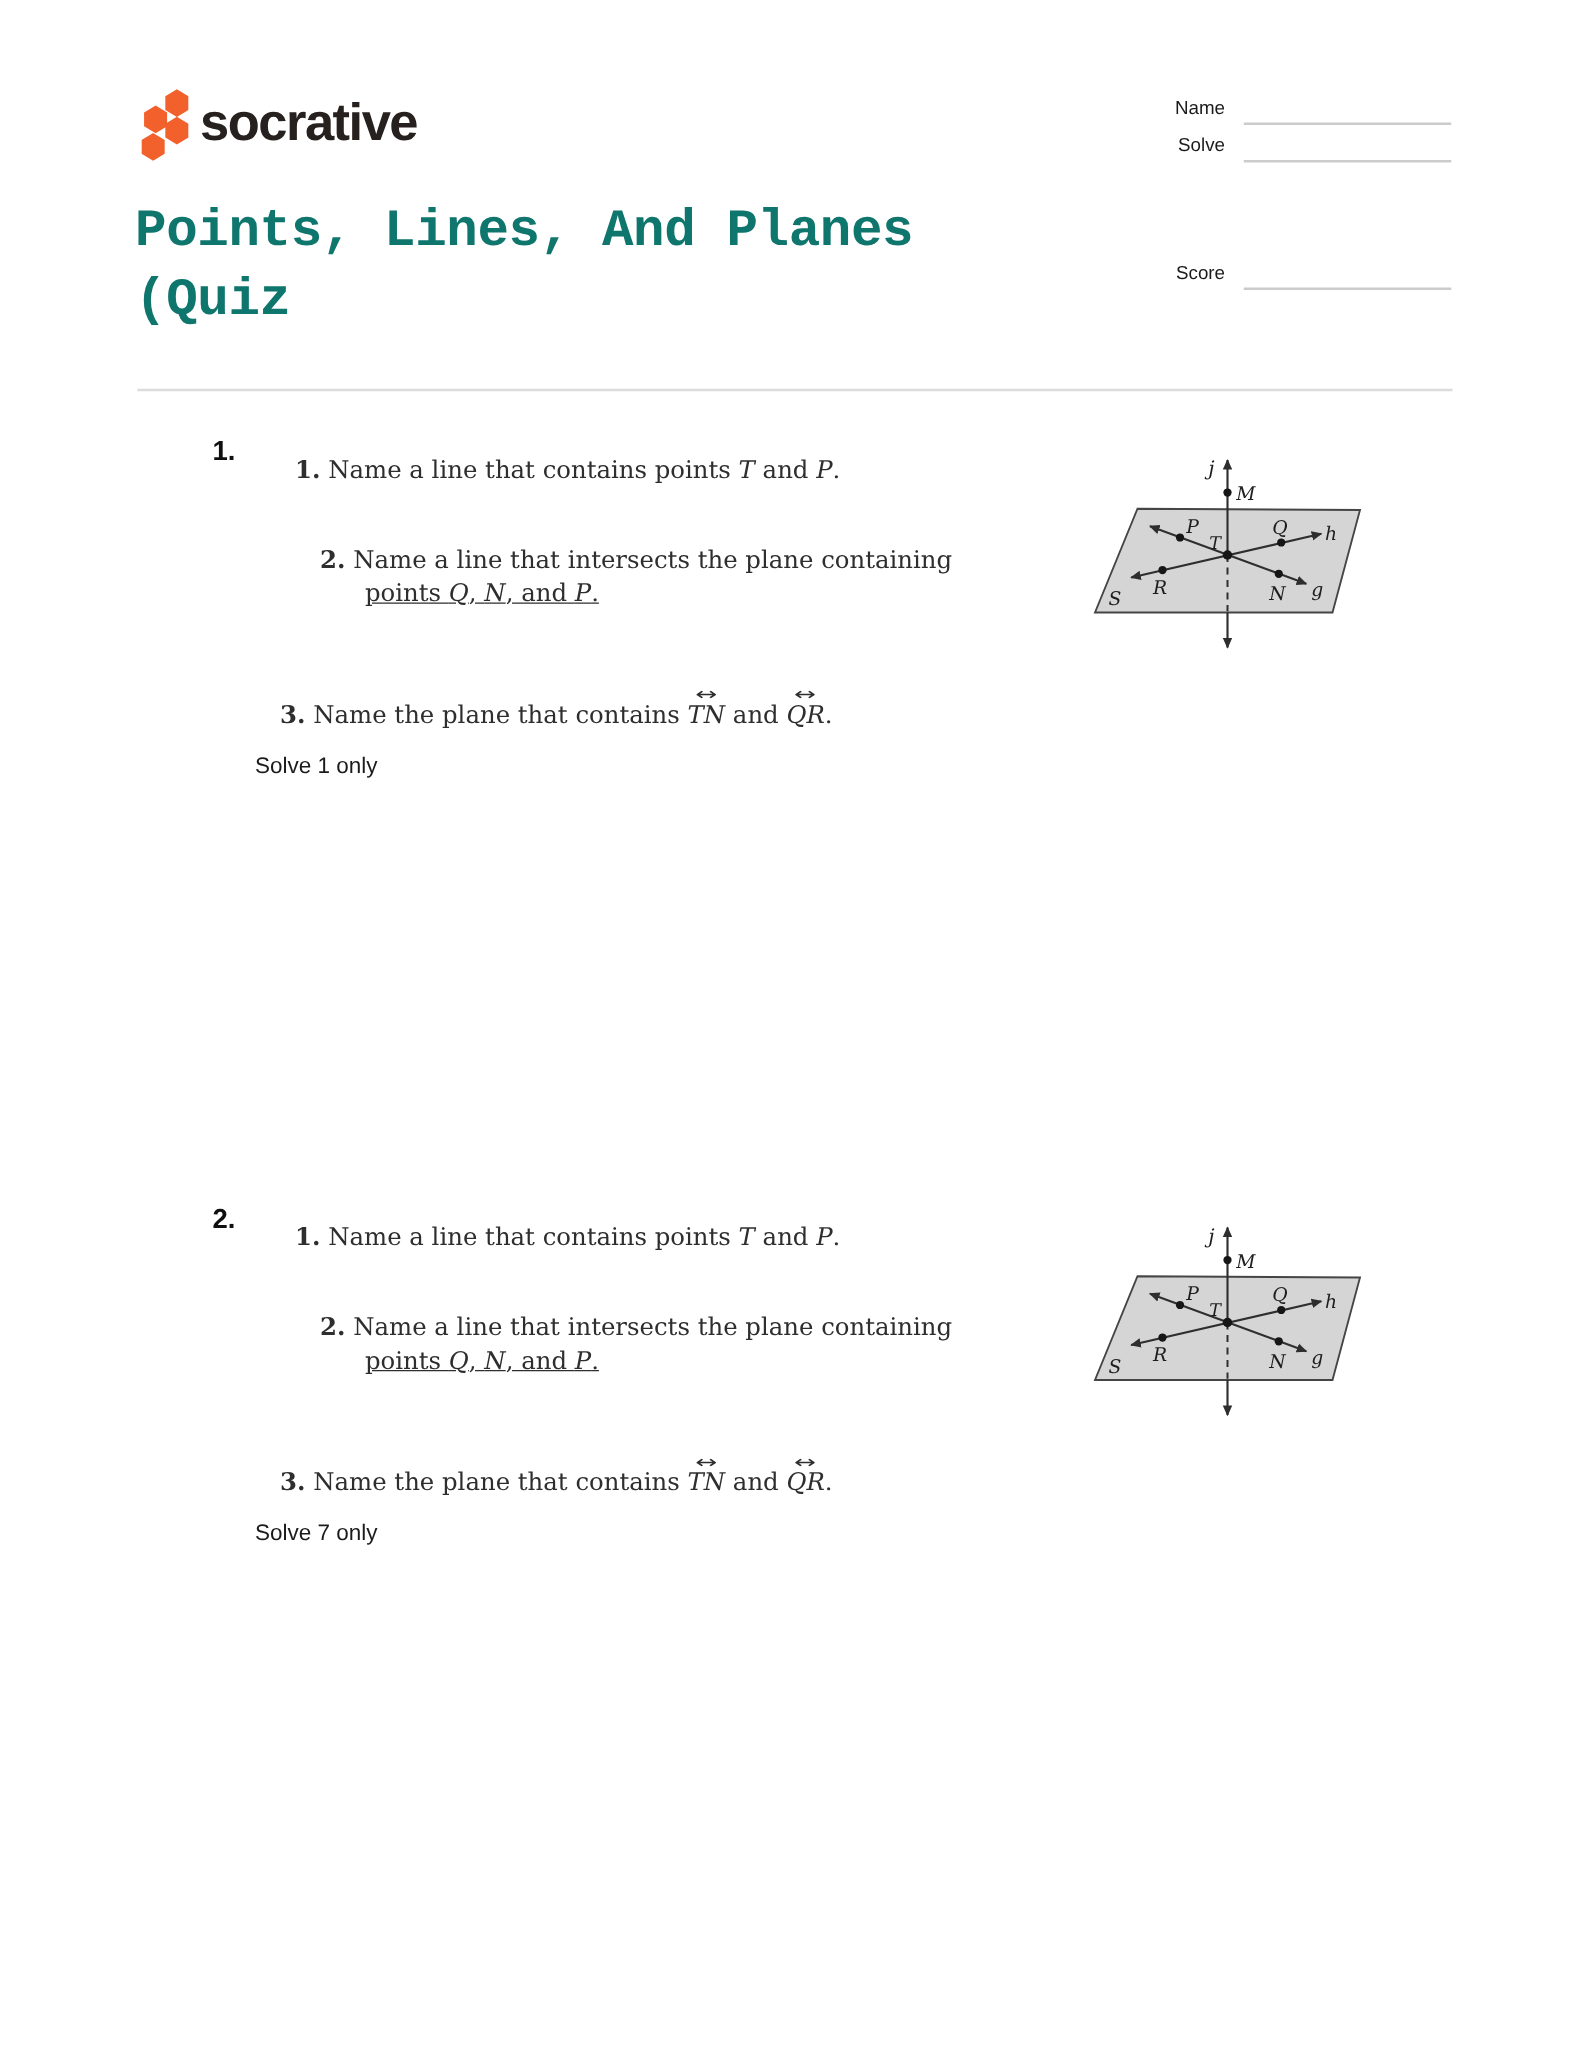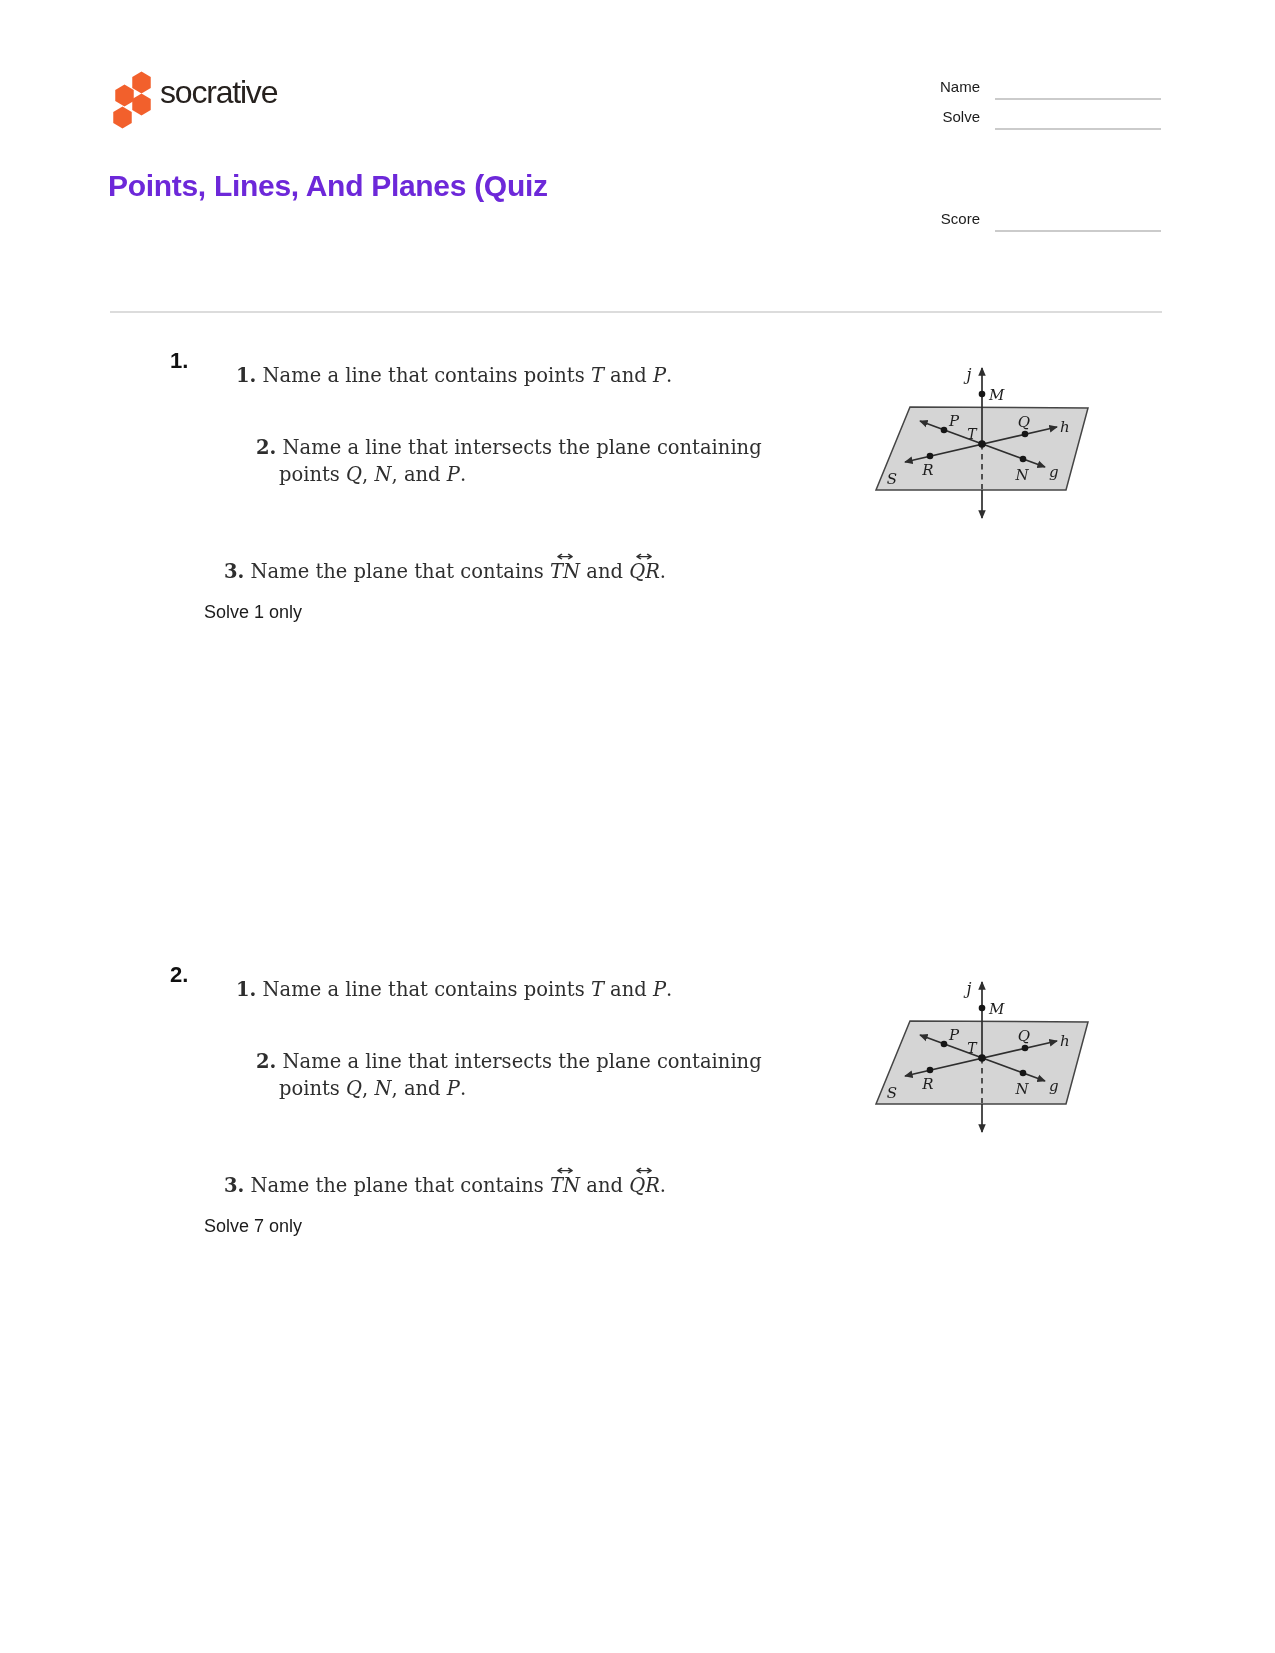--- a/index.html
+++ b/index.html
@@ -7,47 +7,47 @@
         font-family:"Liberation Sans",sans-serif;color:#1a1a1a;}
 
   
   .logo-mark{position:absolute;left:108px;top:68px;width:50px;height:62px;}
   .hex{position:absolute;width:21px;height:23px;
        clip-path:polygon(50% 2%,94% 26%,94% 74%,50% 98%,6% 74%,6% 26%);}
   .hex1{left:23px;top:3px;}
   .hex2{left:6px;top:16px;}
   .hex3{left:23px;top:25px;}
   .hex4{left:4px;top:38px;}
-  .logo-word{position:absolute;left:160px;top:74px;font-size:32px;font-weight:400;
+  .logo-word{position:absolute;left:160px;top:74px;font-size:42px;font-weight:700;
              letter-spacing:-1.2px;color:#26211e;}
 
   .field-row{position:absolute;height:24px;}
   .field-label{position:absolute;width:120px;text-align:right;font-size:15px;color:#1b1b1b;}
   .field-line{position:absolute;left:135px;width:166px;height:20px;border-bottom:2px solid #cbcbcb;}
   .row-name{left:860px;top:78px;}
   .row-date{left:860px;top:108px;}
   .row-score{left:860px;top:210px;}
 
-  .quiz-title{position:absolute;left:108px;top:158px;width:760px;font-size:30px;font-weight:700;
-              line-height:55px;letter-spacing:-0.3px;color:#6d28d9;}
+  .quiz-title{position:absolute;left:108px;top:158px;width:760px;font-size:42px;font-weight:700;
+              line-height:55px;letter-spacing:-0.3px;color:#0f766e;font-family:Liberation Mono, monospace;}
 
   .divider{position:absolute;left:110px;top:311px;width:1052px;height:2px;background:#dcdcdc;}
 
   
   .question{position:absolute;left:0;width:1275px;height:310px;}
   .q1{top:340px;}
   .q2{top:954px;}
   .qnum{position:absolute;left:170px;top:8px;font-size:22px;font-weight:700;color:#101010;}
   .scan-text{position:absolute;font-family:"DejaVu Serif","Liberation Serif",serif;
              font-size:19.5px;color:#2e2e2e;line-height:27px;white-space:nowrap;}
   .scan-text .b{font-weight:700;}
   .scan-text .i{font-style:italic;}
   .sub1{left:236px;top:22px;}
   .sub2{left:256px;top:94px;}
-  .sub2 .line + .line{margin-left:23px;}
+  .sub2 .line + .line{margin-left:36px;text-decoration:underline;}
   .sub3{left:224px;top:218px;}
   .ov{position:relative;display:inline-block;font-style:italic;}
   .ov-arrow{position:absolute;left:50%;top:-15px;transform:translateX(-50%) scaleX(1.5);
             font-size:14px;font-family:"DejaVu Sans",sans-serif;font-style:normal;color:#2e2e2e;}
   .solve-note{position:absolute;left:204px;top:262px;font-size:18px;color:#1b1b1b;}
   .diagram{position:absolute;left:860px;top:8px;width:240px;height:185px;}
 </style>
 </head>
 <body>
 

